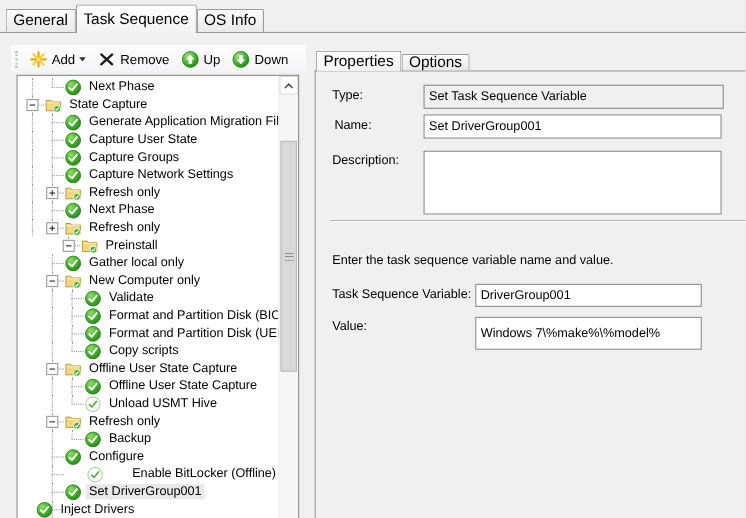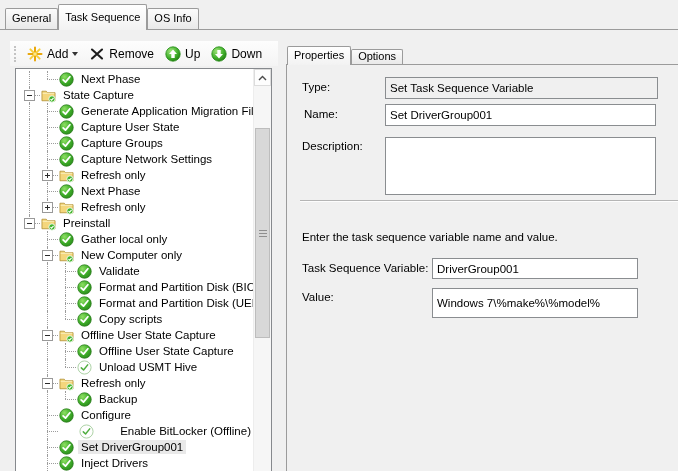--- a/index.html
+++ b/index.html
@@ -3,21 +3,21 @@
 <meta charset="utf-8">
 <style>
   html,body{margin:0;padding:0;background:#d9d9d9;}
   .screen{position:relative;width:678px;height:471px;background:#f0f0f0;overflow:hidden;
           font-family:"Liberation Sans",sans-serif;font-size:11.5px;color:#000;cursor:default;}
 
   
   .tabstrip{position:absolute;display:flex;align-items:flex-end;z-index:3;}
   #main-tabs{left:5px;top:3px;height:27px;}
   .tab{box-sizing:border-box;border:1px solid #9b9b9b;border-bottom:none;border-radius:2px 2px 0 0;
-       background:linear-gradient(#fbfbfb,#e9e9e9);padding:0 6px;font-size:11px;height:21px;
+       background:linear-gradient(#fbfbfb,#e9e9e9);padding:0 6px;font-size:14px;height:21px;
        line-height:19px;margin-bottom:1px;white-space:nowrap;}
   .tab.active{height:26px;line-height:24px;margin-bottom:0;background:linear-gradient(#ffffff,#f2f2f2);z-index:4;}
   #panel-tabs{left:287px;top:16px;height:19px;}
   #panel-tabs .tab{height:15px;line-height:13px;}
   #panel-tabs .tab.active{height:19px;line-height:17px;}
 
   
   .main-page{position:absolute;left:0;top:29px;width:678px;height:442px;border-top:1px solid #9b9b9b;background:#f0f0f0;}
   .panel-page{position:absolute;left:286px;top:34px;width:392px;height:408px;box-sizing:border-box;
               border-top:1px solid #9b9b9b;border-left:1px solid #9b9b9b;background:#f0f0f0;}
@@ -292,21 +292,21 @@
             <div class="stub" style="left: 37px; width: 5px;"></div>
             <div class="expander plus"></div>
             <div class="ticon"><svg width="15" height="15" viewBox="0 0 16 16">
                 <path d="M1 3.4 h4.6 l1.4 1.6 h8 v8.6 H1 z" fill="#f4d67c" stroke="#ab8a2b" stroke-width="0.8"></path>
                 <path d="M1.8 5.7 h12.4" stroke="#faeebc" stroke-width="1"></path>
                 <circle cx="11.7" cy="11.7" r="3.4" fill="#44b62d" stroke="#fff" stroke-width="0.9"></circle>
                 <path d="M10.1 11.8 l1.2 1.2 2.1-2.5" fill="none" stroke="#fff" stroke-width="1.1"></path>
               </svg></div>
             <span class="tlabel">Refresh only</span>
           </div>
-          <div class="trow" style="padding-left: 8px;">
+          <div class="trow" style="padding-left: 8px; margin-left: 33px;">
             <div class="guide half" style="left: 13px;"></div>
             <div class="stub" style="left: 19px; width: 5px;"></div>
             <div class="expander minus"></div>
             <div class="ticon"><svg width="15" height="15" viewBox="0 0 16 16">
                 <path d="M1 3.4 h4.6 l1.4 1.6 h8 v8.6 H1 z" fill="#f4d67c" stroke="#ab8a2b" stroke-width="0.8"></path>
                 <path d="M1.8 5.7 h12.4" stroke="#faeebc" stroke-width="1"></path>
                 <circle cx="11.7" cy="11.7" r="3.4" fill="#44b62d" stroke="#fff" stroke-width="0.9"></circle>
                 <path d="M10.1 11.8 l1.2 1.2 2.1-2.5" fill="none" stroke="#fff" stroke-width="1.1"></path>
               </svg></div>
             <span class="tlabel">Preinstall</span>
@@ -520,21 +520,21 @@
                     <stop offset="0" stop-color="#8edf63"></stop>
                     <stop offset="0.6" stop-color="#3fae2a"></stop>
                     <stop offset="1" stop-color="#2c8c1c"></stop>
                   </radialGradient>
                 </defs>
                 <circle cx="8" cy="8" r="7.2" fill="url(#gch)" stroke="#267a17" stroke-width="0.8"></circle>
                 <path d="M4.4 8.4 L6.9 10.8 L11.6 5" fill="none" stroke="#fff" stroke-width="1.9" stroke-linecap="round" stroke-linejoin="round"></path>
               </svg></div>
             <span class="tlabel sel">Set DriverGroup001</span>
           </div>
-          <div class="trow" style="padding-left: 26px;">
+          <div class="trow" style="">
             <div class="guide full" style="left: 31px;"></div>
             <div class="stub" style="left: 31px; width: 11px;"></div>
             <div class="lead"></div>
             <div class="ticon"><svg width="15" height="15" viewBox="0 0 16 16">
                 <defs>
                   <radialGradient id="gch" cx="35%" cy="30%" r="75%">
                     <stop offset="0" stop-color="#8edf63"></stop>
                     <stop offset="0.6" stop-color="#3fae2a"></stop>
                     <stop offset="1" stop-color="#2c8c1c"></stop>
                   </radialGradient>

